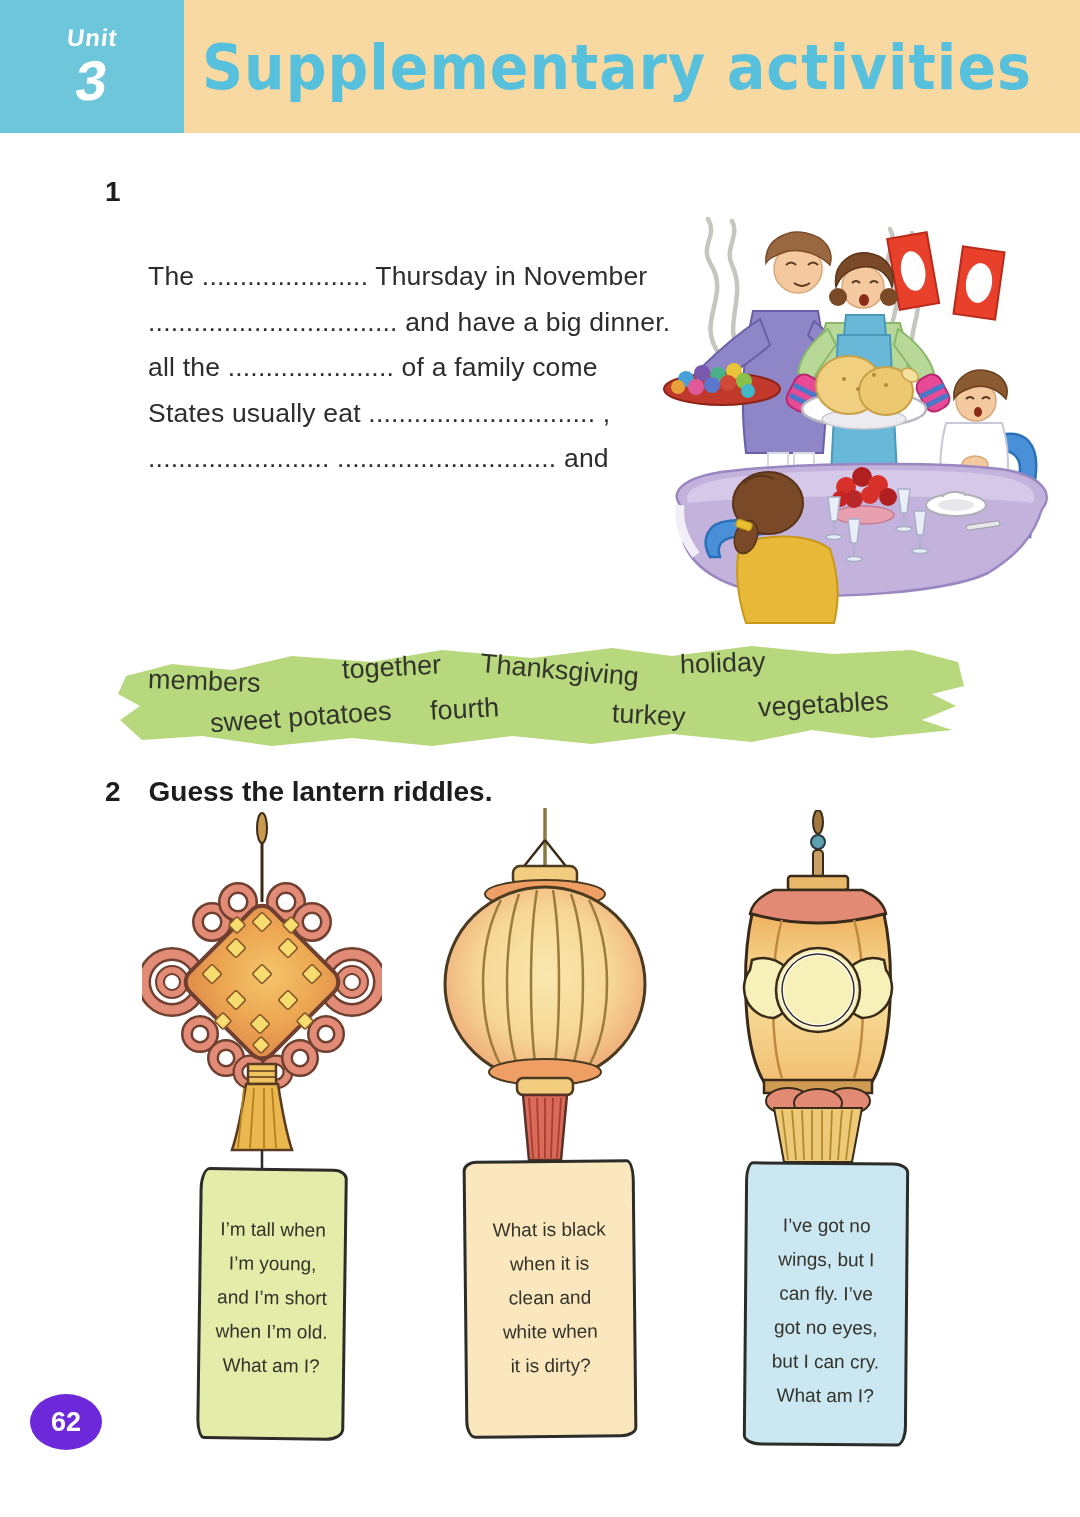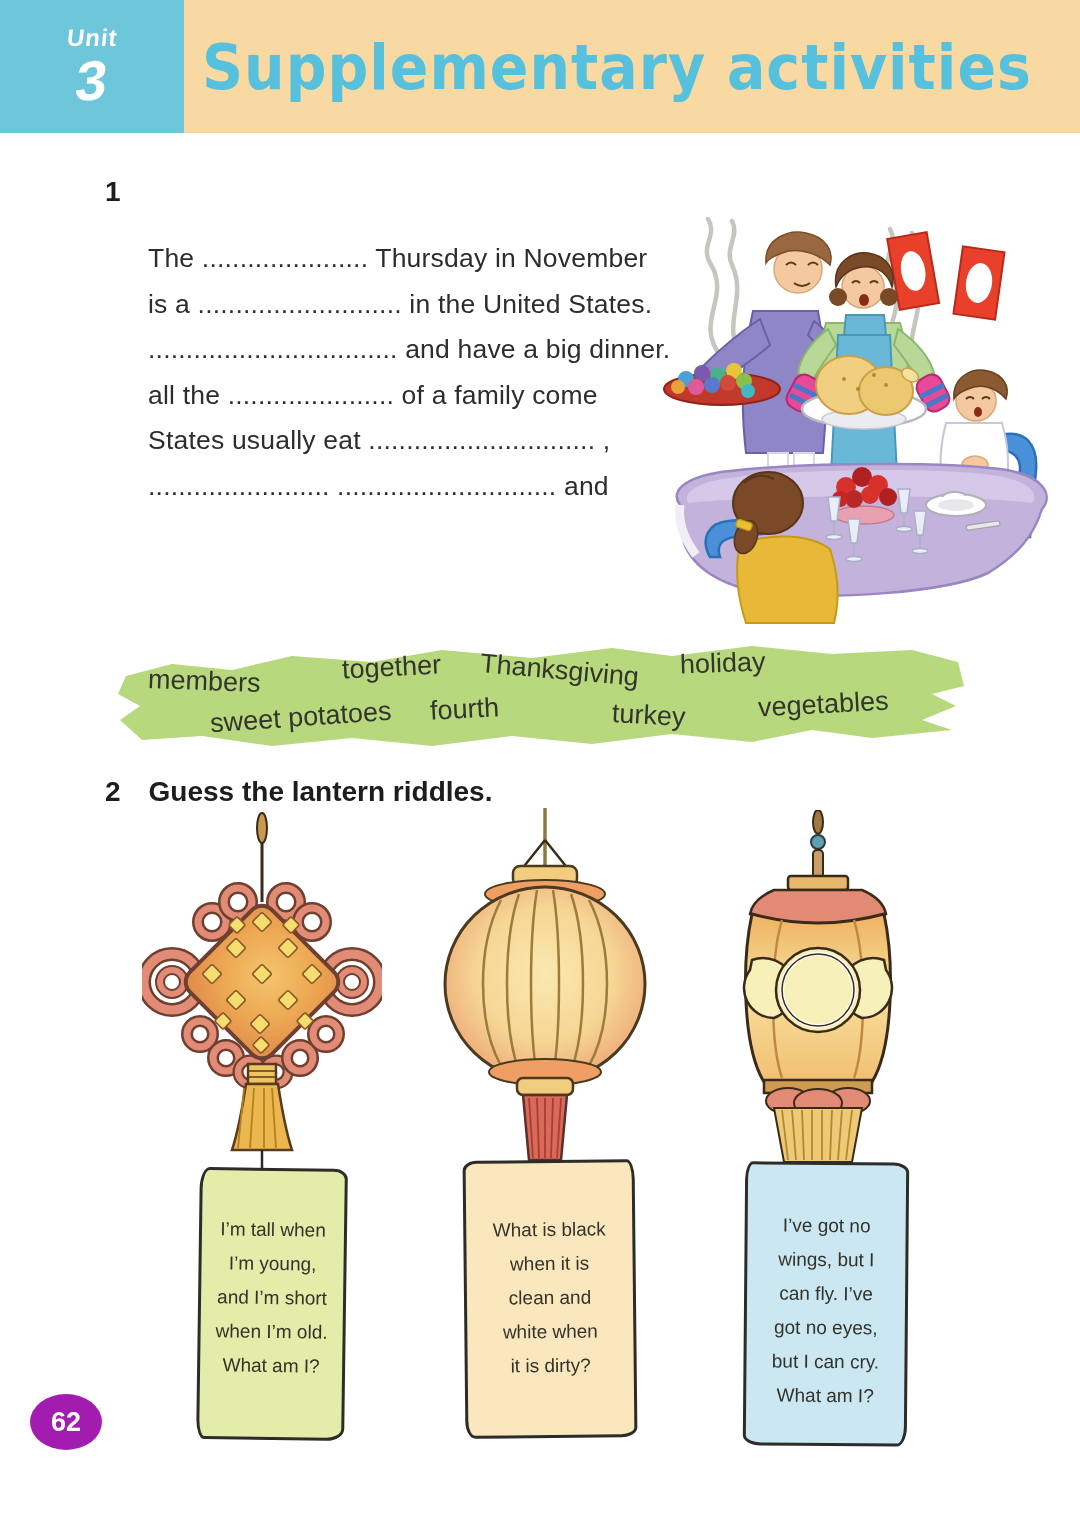--- a/index.html
+++ b/index.html
@@ -16,21 +16,21 @@
             display:flex; align-items:center; justify-content:flex-end; }
   .banner-title { color:#56c0dd; font-family:"DejaVu Sans", sans-serif; font-weight:bold; font-size:57px;
                   letter-spacing:1px; transform:translateX(-48px) scaleY(1.08); }
 
   
   .ex-heading { position:absolute; left:105px; display:flex; gap:28px; color:#1d1d1d; font-weight:bold; font-size:28px; }
   .ex1-heading { top:176px; }
   .ex2-heading { top:776px; }
 
   
-  .fill-text { position:absolute; left:148px; top:236px; width:585px; font-size:26.5px; color:#2d2d2d; }
+  .fill-text { position:absolute; left:148px; top:254px; width:585px; font-size:26.5px; color:#2d2d2d; }
   .fill-text .line { height:45.5px; line-height:45.5px; white-space:nowrap; letter-spacing:0.2px; }
 
   
   .illustration { position:absolute; left:648px; top:203px; width:420px; height:424px; }
 
   
   .word-bank { position:absolute; left:112px; top:642px; width:860px; height:110px; }
   .word-bank svg.blob { position:absolute; left:0; top:0; }
   .wb-word { position:absolute; font-size:27px; color:#33352c; white-space:nowrap; }
   .wb-0 { left:36px;  top:24px; transform:rotate(2deg); }
@@ -53,21 +53,21 @@
                  text-align:center; font-size:19px; }
   .riddle-card .rline { height:34px; line-height:34px; white-space:nowrap; }
   .card-1 { left:198px; top:1168px; width:148px; height:272px; background:#e4ecaa;
             border-radius:10px 14px 18px 8px / 22px 10px 12px 20px; transform:rotate(0.8deg); padding-top:42px; }
   .card-2 { left:464px; top:1160px; width:172px; height:278px; background:#fae7bd;
             border-radius:14px 8px 16px 10px / 10px 20px 10px 18px; transform:rotate(-0.6deg); padding-top:50px; }
   .card-3 { left:744px; top:1162px; width:164px; height:284px; background:#cbe7f2;
             border-radius:8px 16px 10px 18px / 18px 10px 20px 10px; transform:rotate(0.5deg); padding-top:44px; }
 
   
-  .page-badge { position:absolute; left:30px; top:1394px; width:72px; height:56px; background:#a21caf;
+  .page-badge { position:absolute; left:30px; top:1394px; width:72px; height:56px; background:#6d28d9;
                 border-radius:50%; display:flex; align-items:center; justify-content:center;
                 color:#ffffff; font-weight:bold; font-size:27px; }
 </style>
 </head>
 <body>
 
 <div class="page">
 
   <div class="unit-box">
     <div class="unit-label">Unit</div>
@@ -76,21 +76,20 @@
   <div class="banner">
     <div class="banner-title">Supplementary activities</div>
   </div>
 
   <div class="ex-heading ex1-heading">
     <span>1</span>
   </div>
 
   <div class="fill-text">
     <div class="line">The ...................... Thursday in November</div>
-    <div class="line">is a ........................... in the United States.</div>
     <div class="line">................................. and have a big dinner.</div>
     <div class="line">all the ...................... of a family come</div>
     <div class="line">States usually eat .............................. ,</div>
     <div class="line">........................ ............................. and</div>
   </div>
 
   <svg class="illustration" viewBox="0 0 420 424" xmlns="http://www.w3.org/2000/svg">
 
     <g fill="none" stroke="#c6c6c0" stroke-width="4.5" stroke-linecap="round">
       <path d="M72,152 C46,118 84,94 62,60 C52,42 70,32 60,16"></path>

